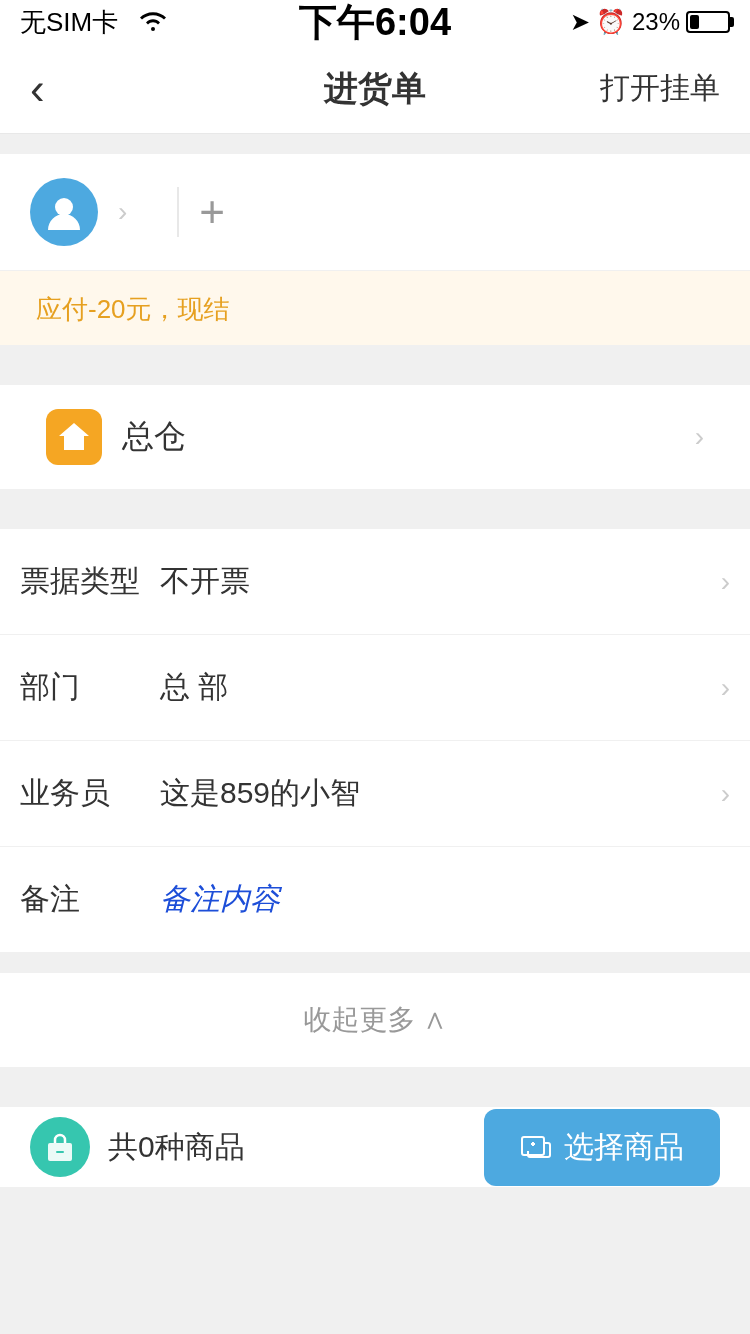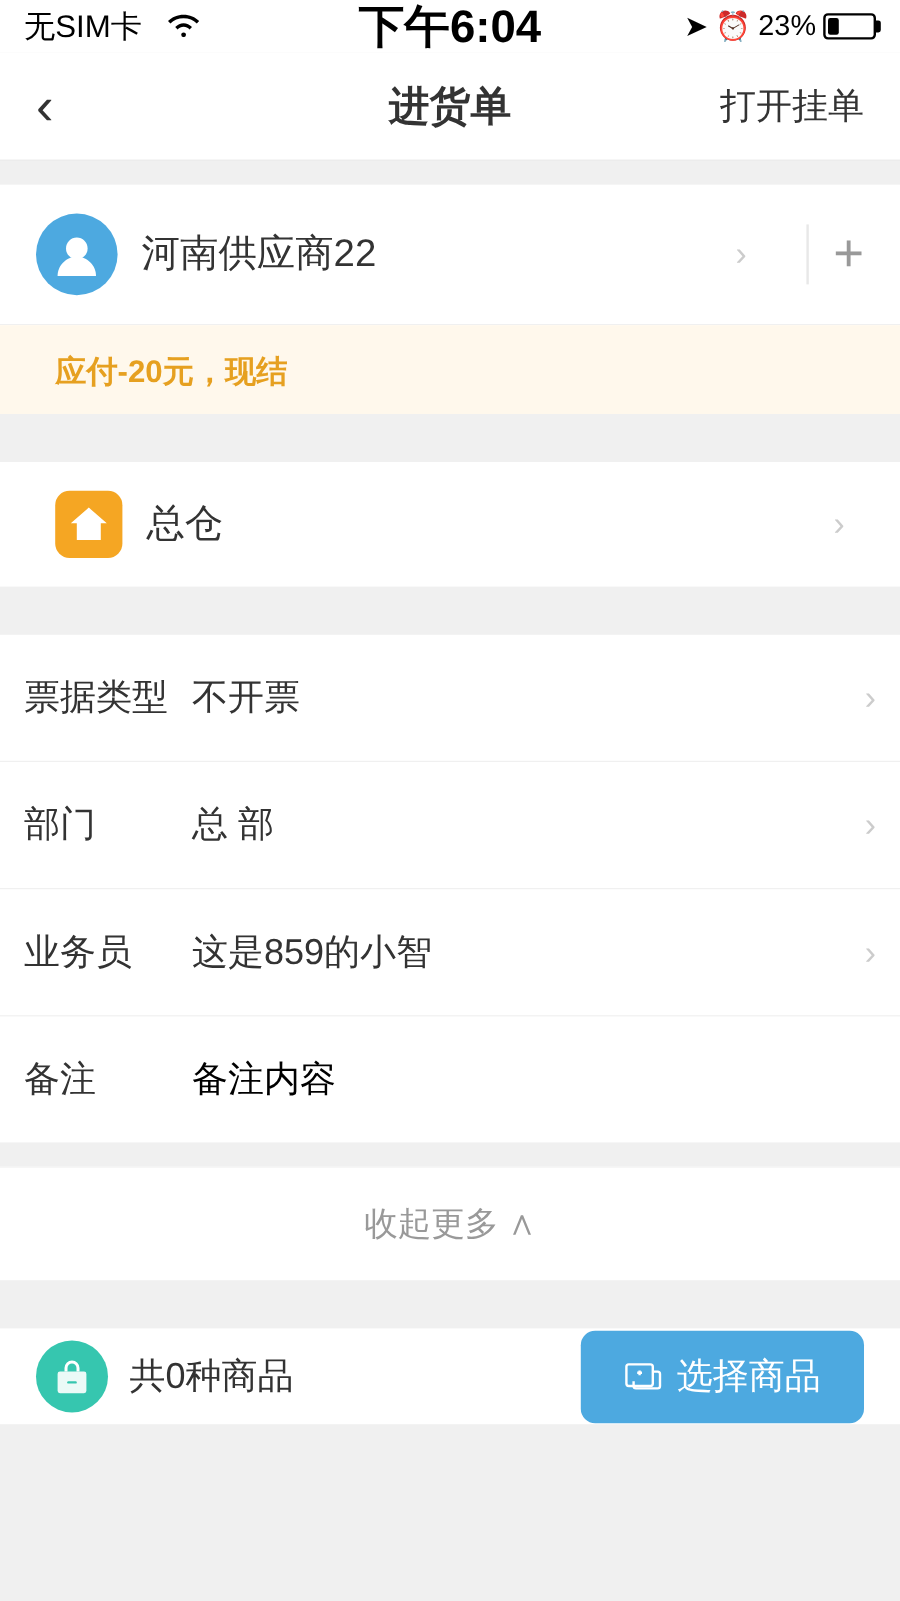--- a/index.html
+++ b/index.html
@@ -165,22 +165,21 @@
     .supplier-divider {
       width: 2px;
       height: 50px;
       background: #e8e8e8;
       margin: 0 20px;
     }
 
     
     .notice-banner {
       background: #fff8ec;
-      padding: 18px 46px;
-      font-weight: bold;
+      padding: 18px 36px;
     }
     .notice-text {
       font-size: 26px;
       color: #e6a020;
     }
 
     
     .warehouse-row {
       background: #fff;
       display: flex;
@@ -231,21 +230,22 @@
       flex-shrink: 0;
     }
     .form-value {
       flex: 1;
       font-size: 30px;
       color: #333;
     }
     .form-placeholder {
       flex: 1;
       font-size: 30px;
-      color: #000000;
+      color: #1d4ed8;
+      font-style: italic;
     }
 
     
     .collapse-row {
       background: #fff;
       display: flex;
       align-items: center;
       justify-content: center;
       padding: 28px 0;
       border-top: 1px solid #f0f0f0;
@@ -337,21 +337,20 @@
   <div class="section-gap"></div>
   <div class="card-section">
     <div class="supplier-row">
       <div class="supplier-avatar">
 
         <svg width="40" height="40" viewBox="0 0 40 40" fill="none">
           <circle cx="20" cy="15" r="9" fill="#fff"></circle>
           <path d="M4 38c0-8.8 7.2-16 16-16s16 7.2 16 16" fill="#fff"></path>
         </svg>
       </div>
-      <span class="supplier-name">河南供应商22</span>
       <span class="supplier-chevron">›</span>
       <div class="supplier-divider"></div>
       <span class="supplier-add" style="color:#999; font-size:44px;">+</span>
     </div>
 
     <div class="notice-banner">
       <span class="notice-text">应付-20元，现结</span>
     </div>
   </div>
 

